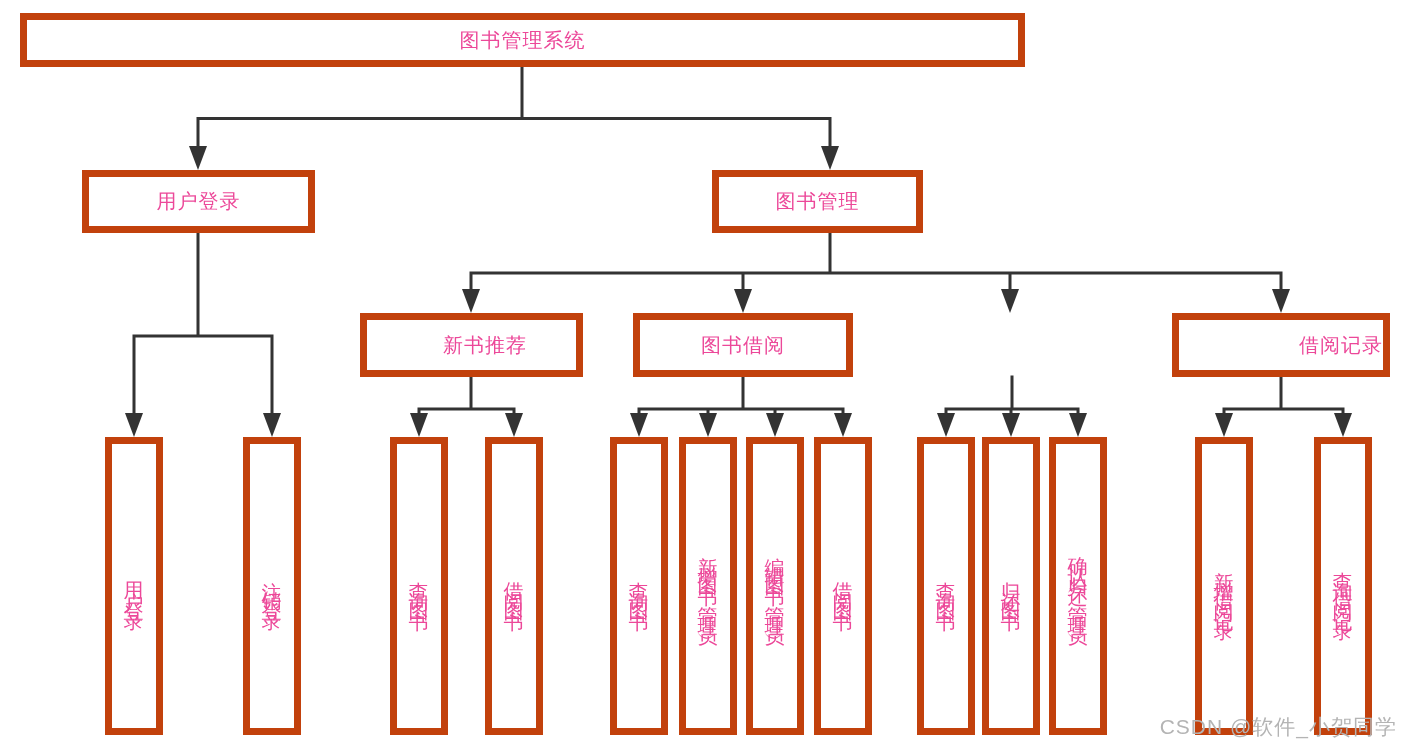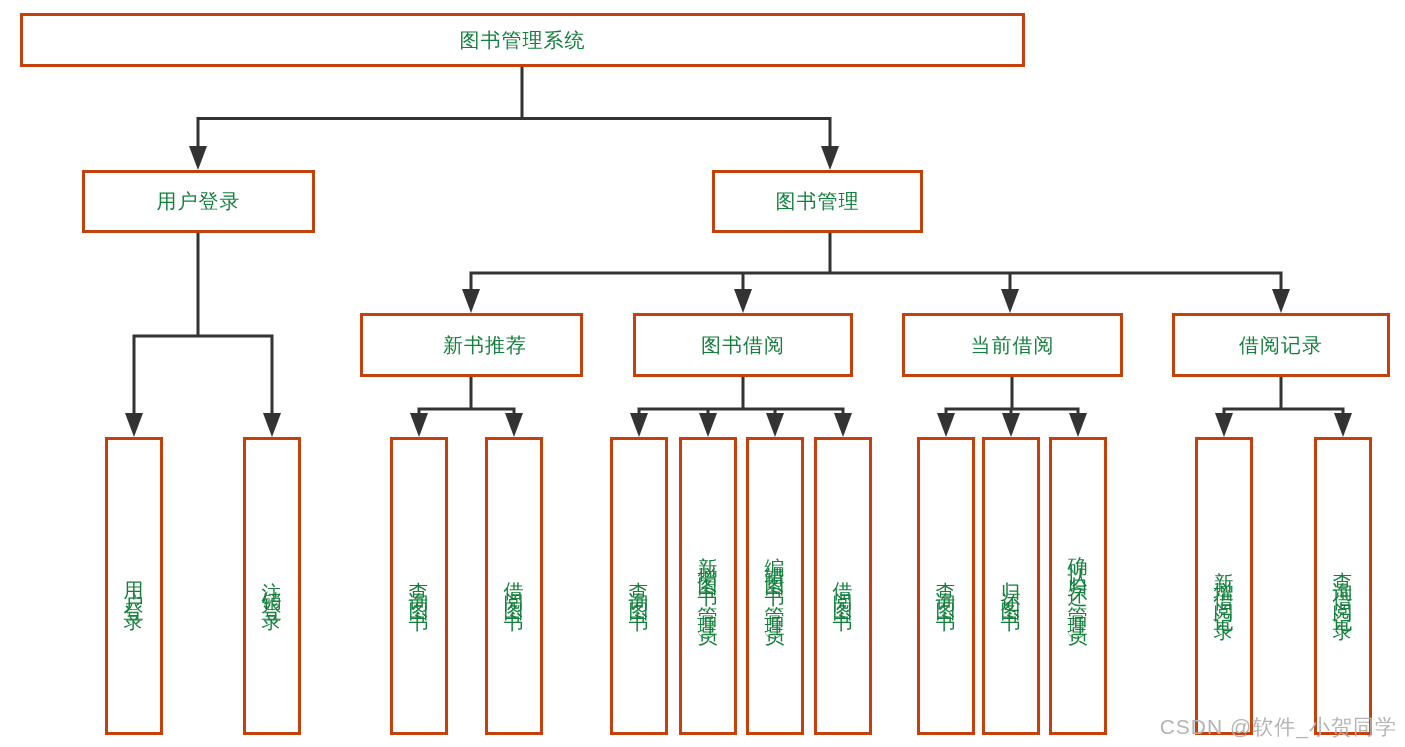--- a/index.html
+++ b/index.html
@@ -17,26 +17,26 @@
   }
   .connectors {
     position: absolute;
     left: 0; top: 0;
     width: 1405px;
     height: 747px;
   }
   .node {
     position: absolute;
     box-sizing: border-box;
-    border: 3px solid #c2410c;
+    border: 7px solid #c2410c;
     background: #ffffff;
     display: flex;
     align-items: center;
     justify-content: center;
-    color: #15803d;
+    color: #ec4899;
     font-size: 20px;
     letter-spacing: 1px;
   }
   .node.leaf span {
     writing-mode: vertical-rl;
     text-orientation: mixed;
     letter-spacing: 10px;
     line-height: 1;
   }
   .watermark {
@@ -97,24 +97,21 @@
   <div class="node" style="left:712px; top:170px; width:211px; height:63px;">
     <span>图书管理</span>
   </div>
 
   <div class="node" style="left:360px; top:313px; width:223px; height:64px;padding-left:27px;">
     <span>新书推荐</span>
   </div>
   <div class="node" style="left:633px; top:313px; width:220px; height:64px;align-items:center;">
     <span>图书借阅</span>
   </div>
-  <div class="node" style="left:902px; top:313px; width:221px; height:64px;">
-    <span>当前借阅</span>
-  </div>
-  <div class="node" style="left:1172px; top:313px; width:218px; height:64px;">
+  <div class="node" style="left:1172px; top:313px; width:218px; height:64px;justify-content:flex-end;">
     <span>借阅记录</span>
   </div>
 
   <div class="node leaf" style="left:105px; top:437px; width:58px; height:298px;">
     <span>用户登录</span>
   </div>
   <div class="node leaf" style="left:243px; top:437px; width:58px; height:298px;">
     <span>注销登录</span>
   </div>
 

